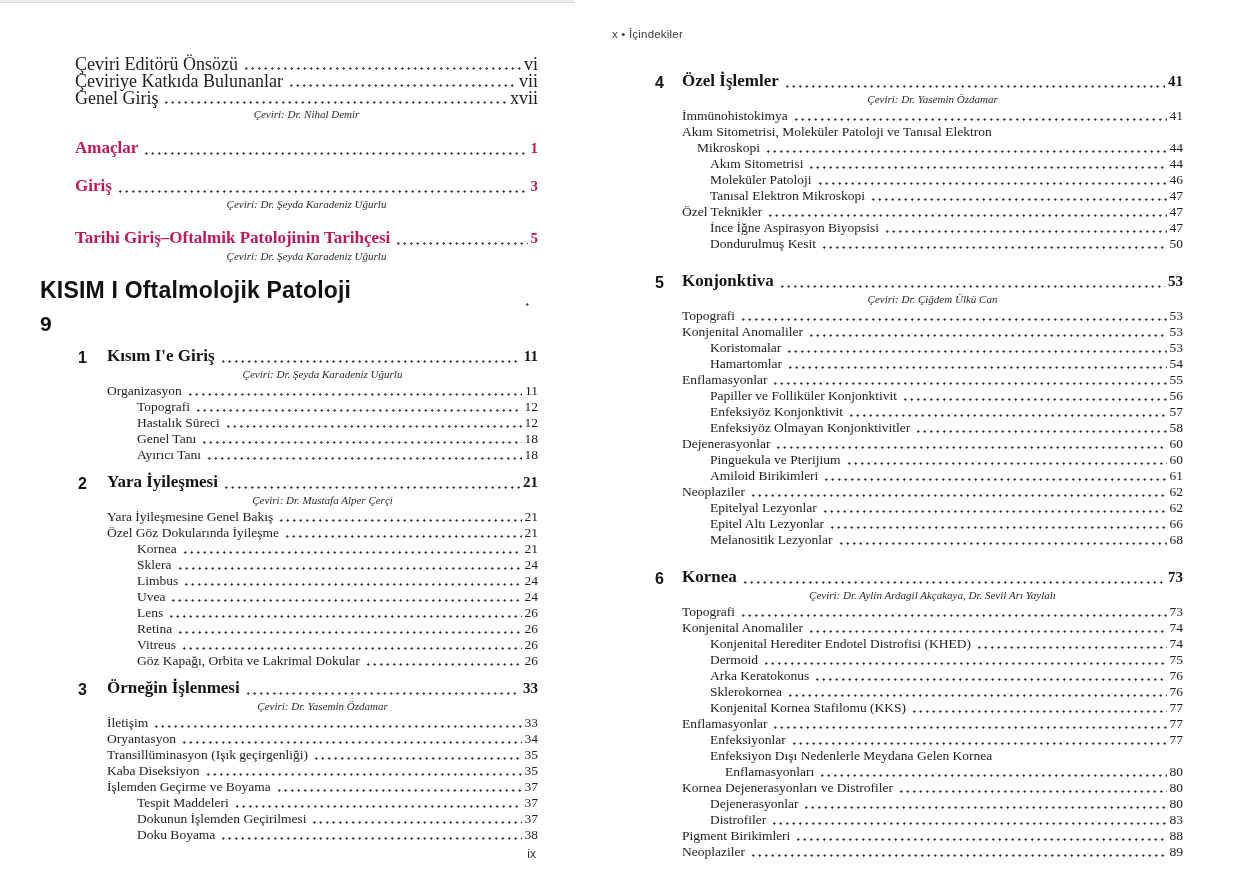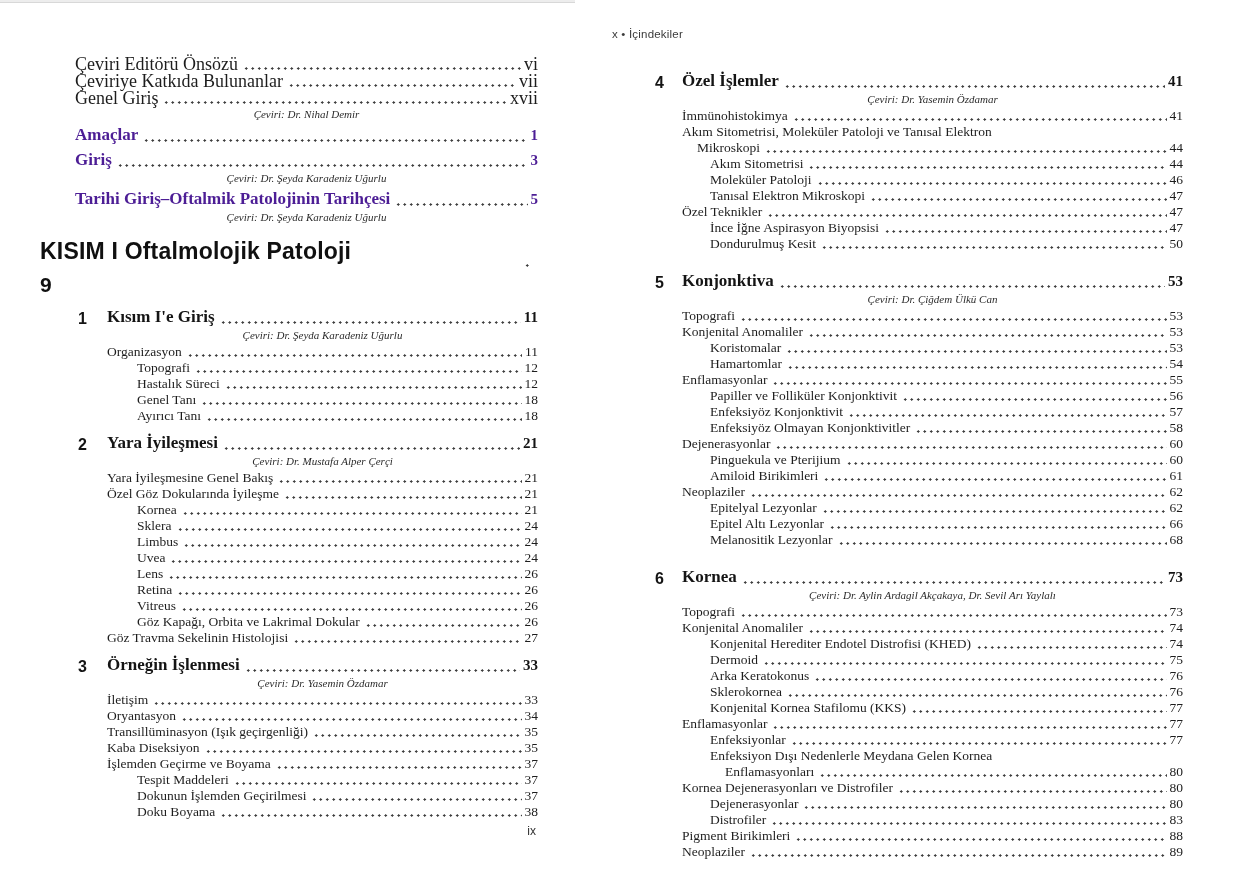--- a/index.html
+++ b/index.html
@@ -76,23 +76,23 @@
   
   .row-front {
     font-size: 18px;
     line-height: 17px;
     padding-left: 35px;
   }
   .row-front_bold {
     font-size: 17px;
     font-weight: bold;
     line-height: 22px;
-    margin-top: 3px;
+    margin-top: 16px;
     padding-left: 35px;
-    color: #4c1d95;
+    color: #be185d;
   }
   .row-front_bold .leader { margin-bottom: 4px; }
   .row-front_bold .pg { font-size: 15px; }
 
   .row-tr, .row-tr2 {
     font-size: 11px;
     font-style: italic;
     line-height: 13px;
     margin: 1px 0 2px 0;
     color: #2b2b2b;
@@ -303,25 +303,20 @@
       <div class="row row-l2">
         <span class="lbl">Vitreus</span>
         <span class="leader"></span>
         <span class="pg">26</span>
       </div>
       <div class="row row-l2">
         <span class="lbl">Göz Kapağı, Orbita ve Lakrimal Dokular</span>
         <span class="leader"></span>
         <span class="pg">26</span>
       </div>
-      <div class="row row-l1">
-        <span class="lbl">Göz Travma Sekelinin Histolojisi</span>
-        <span class="leader"></span>
-        <span class="pg">27</span>
-      </div>
       <div class="row row-ch">
         <span class="ch-num">3</span>
         <span class="lbl">Örneğin İşlenmesi</span>
         <span class="leader"></span>
         <span class="pg">33</span>
       </div>
       <div class="row row-tr2">
         <span class="lbl">Çeviri: Dr. Yasemin Özdamar</span>
       </div>
       <div class="row row-l1">

